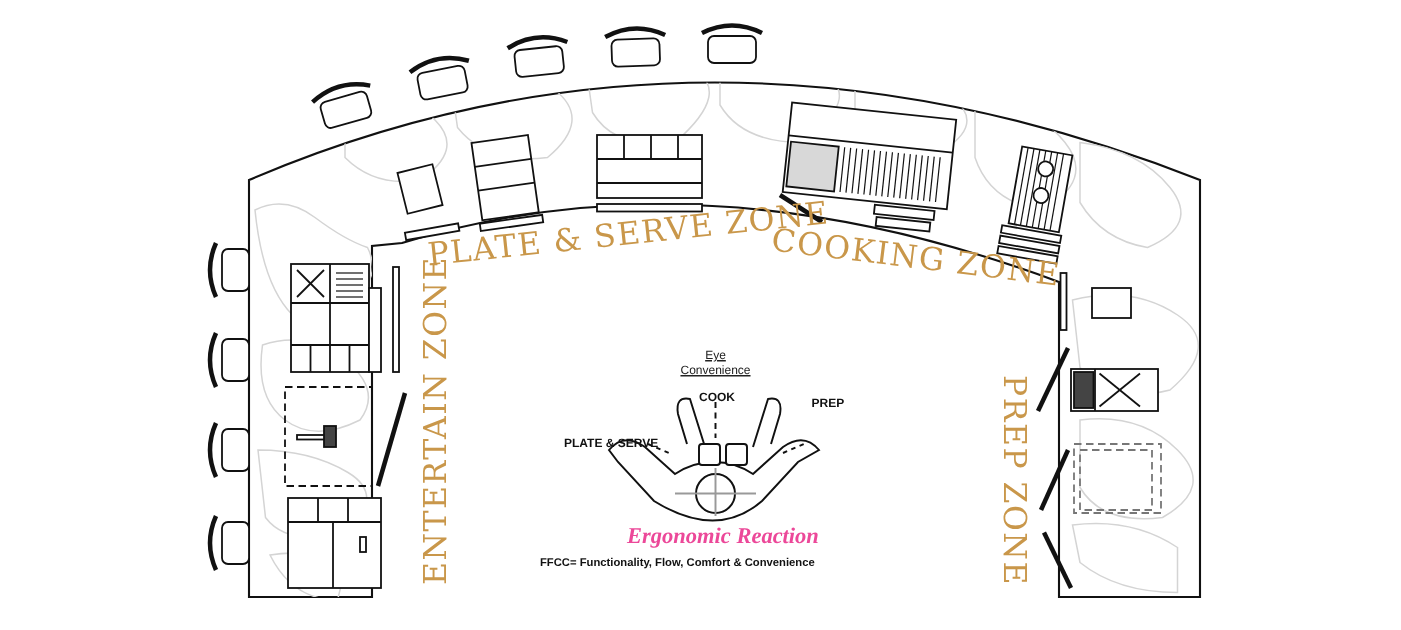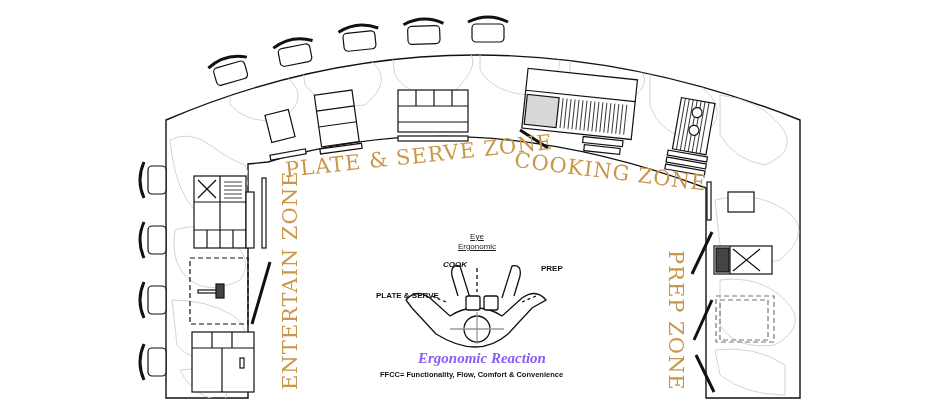--- a/index.html
+++ b/index.html
@@ -1,21 +1,21 @@
 <!DOCTYPE html>
 <html><head>
 <meta charset="utf-8">
 <style>
   html,body{margin:0;padding:0;background:#ffffff;}
   body{width:934px;height:420px;overflow:hidden;position:relative;font-family:"Liberation Sans",sans-serif;}
   #stage{position:absolute;left:0;top:0;width:934px;height:420px;}
   .zone-label{position:absolute;color:#c9974a;font-family:"DejaVu Serif",serif;font-size:21px;letter-spacing:1px;white-space:nowrap;}
   .small-label{position:absolute;font-family:"Liberation Sans",sans-serif;font-weight:bold;font-size:8px;color:#111;white-space:nowrap;}
   .eye{position:absolute;font-family:"Liberation Sans",sans-serif;font-size:8px;color:#222;text-align:center;line-height:10px;}
-  .title{position:absolute;font-family:"Liberation Serif",serif;font-style:italic;font-weight:bold;font-size:15px;color:#8b5cf6;white-space:nowrap;}
+  .title{position:absolute;font-family:"Liberation Serif",serif;font-style:italic;font-weight:bold;font-size:15px;color:#ec4899;white-space:nowrap;}
   .sub{position:absolute;font-family:"Liberation Sans",sans-serif;font-weight:bold;font-size:7.5px;color:#111;white-space:nowrap;}
 </style>
 </head>
 <body>
 
 <div id="stage">
 <svg width="934" height="420" viewBox="0 0 934 420" xmlns="http://www.w3.org/2000/svg">
   <defs>
     <clipPath id="counterClip">
       <path d="M166,120 Q470,-10 800,120 L800,398 L706,398 L706,188 Q470,100 268,162 L248,164 L248,398 L166,398 Z"></path>
@@ -213,20 +213,20 @@
 
 
 <div class="zone-label" style="left:284px;top:158px;transform:rotate(-6deg);transform-origin:left top;">PLATE &amp; SERVE ZONE</div>
 <div class="zone-label" style="left:516px;top:148px;transform:rotate(7deg);transform-origin:left top;">COOKING ZONE</div>
 <div class="zone-label" style="left:278px;top:390px;transform:rotate(-90deg);transform-origin:left top;">ENTERTAIN ZONE</div>
 <div class="zone-label" style="left:688px;top:250px;transform:rotate(90deg);transform-origin:left top;">PREP ZONE</div>
 
 
 <div class="eye" style="left:452px;top:232px;width:50px;text-decoration:underline;">
   <div>Eye</div>
-  <div>Ergonomic</div>
+  <div>Convenience</div>
 </div>
-<div class="small-label" style="left:443px;top:260px;font-style:italic;">COOK</div>
+<div class="small-label" style="left:466px;top:260px;">COOK</div>
 <div class="small-label" style="left:376px;top:272px;margin-top:19px;">PLATE &amp; SERVE</div>
 <div class="small-label" style="left:541px;top:264px;">PREP</div>
 <div class="title" style="left:418px;top:350px;">Ergonomic Reaction</div>
-<div class="sub" style="left:380px;top:370px;">FFCC= Functionality, Flow, Comfort &amp; Convenience</div>
+<div class="sub" style="left:360px;top:370px;">FFCC= Functionality, Flow, Comfort &amp; Convenience</div>
 </div>
 
 </body></html>

